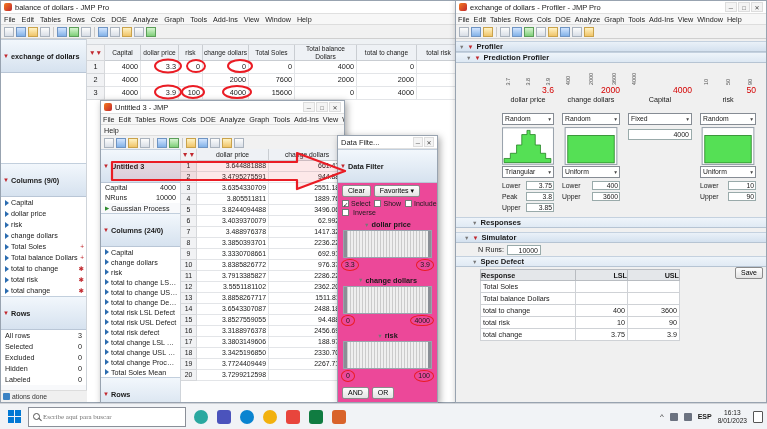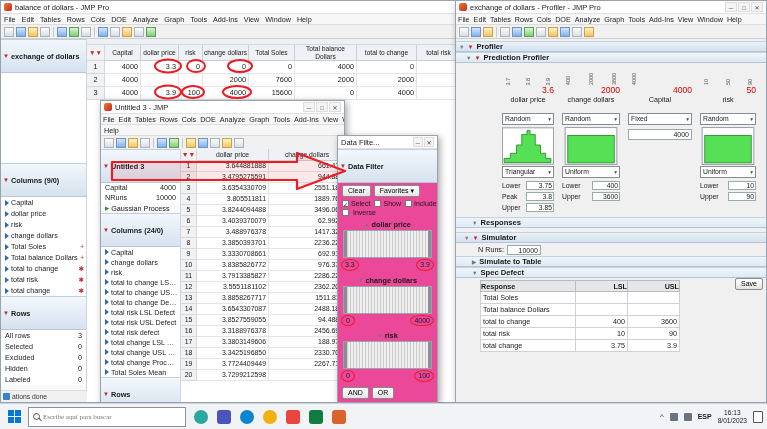--- a/index.html
+++ b/index.html
@@ -515,24 +515,20 @@
       <div class="obar" style="margin-top:4px;padding-left:8px">
         <span class="gtri"></span>
         <span class="rtri"></span>
         <span>Simulator</span>
       </div>
       <div class="nruns">
         <span>N Runs:</span>
         <span class="fv">10000</span>
       </div>
       <div class="obar" style="padding-left:16px;background:linear-gradient(#eef4fa,#e0eaf4)">
-        <span class="gtri closed"></span>
-        <span>Simulate to Table</span>
-      </div>
-      <div class="obar" style="padding-left:16px;background:linear-gradient(#eef4fa,#e0eaf4)">
         <span class="gtri"></span>
         <span>Spec Defect</span>
       </div>
       <div style="display:flex;align-items:flex-start">
         <div class="spec">
           <div class="spechead">
             <span class="c-name">Response</span>
             <span class="c-l">LSL</span>
             <span class="c-u">USL</span>
           </div>

